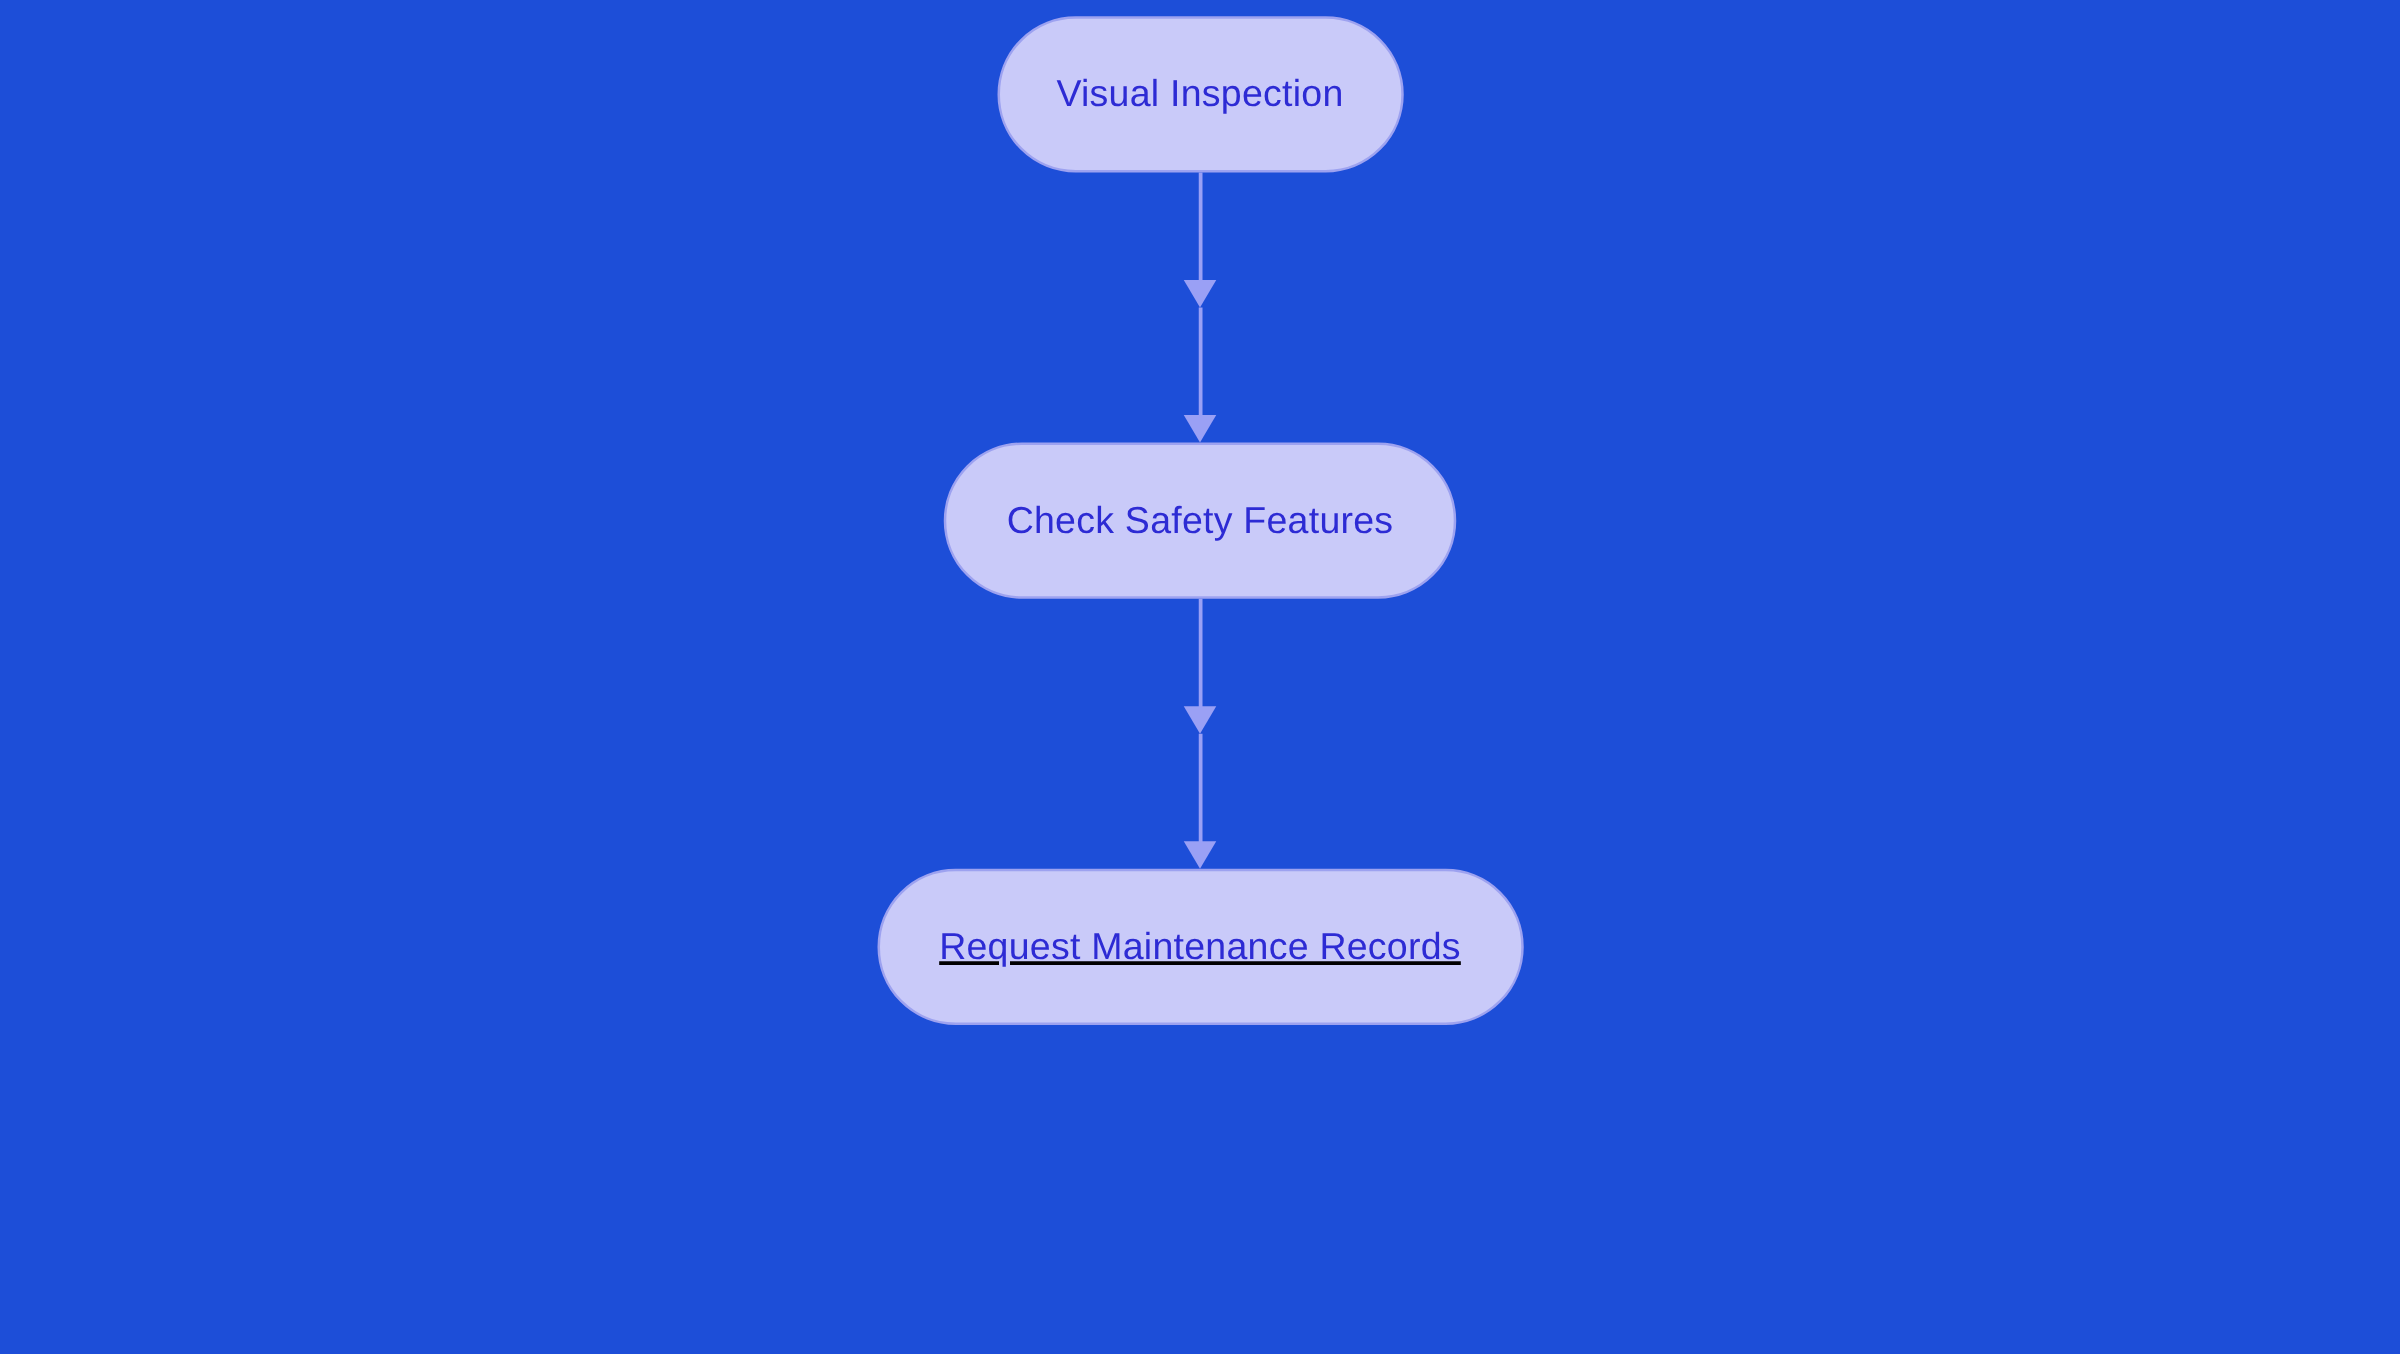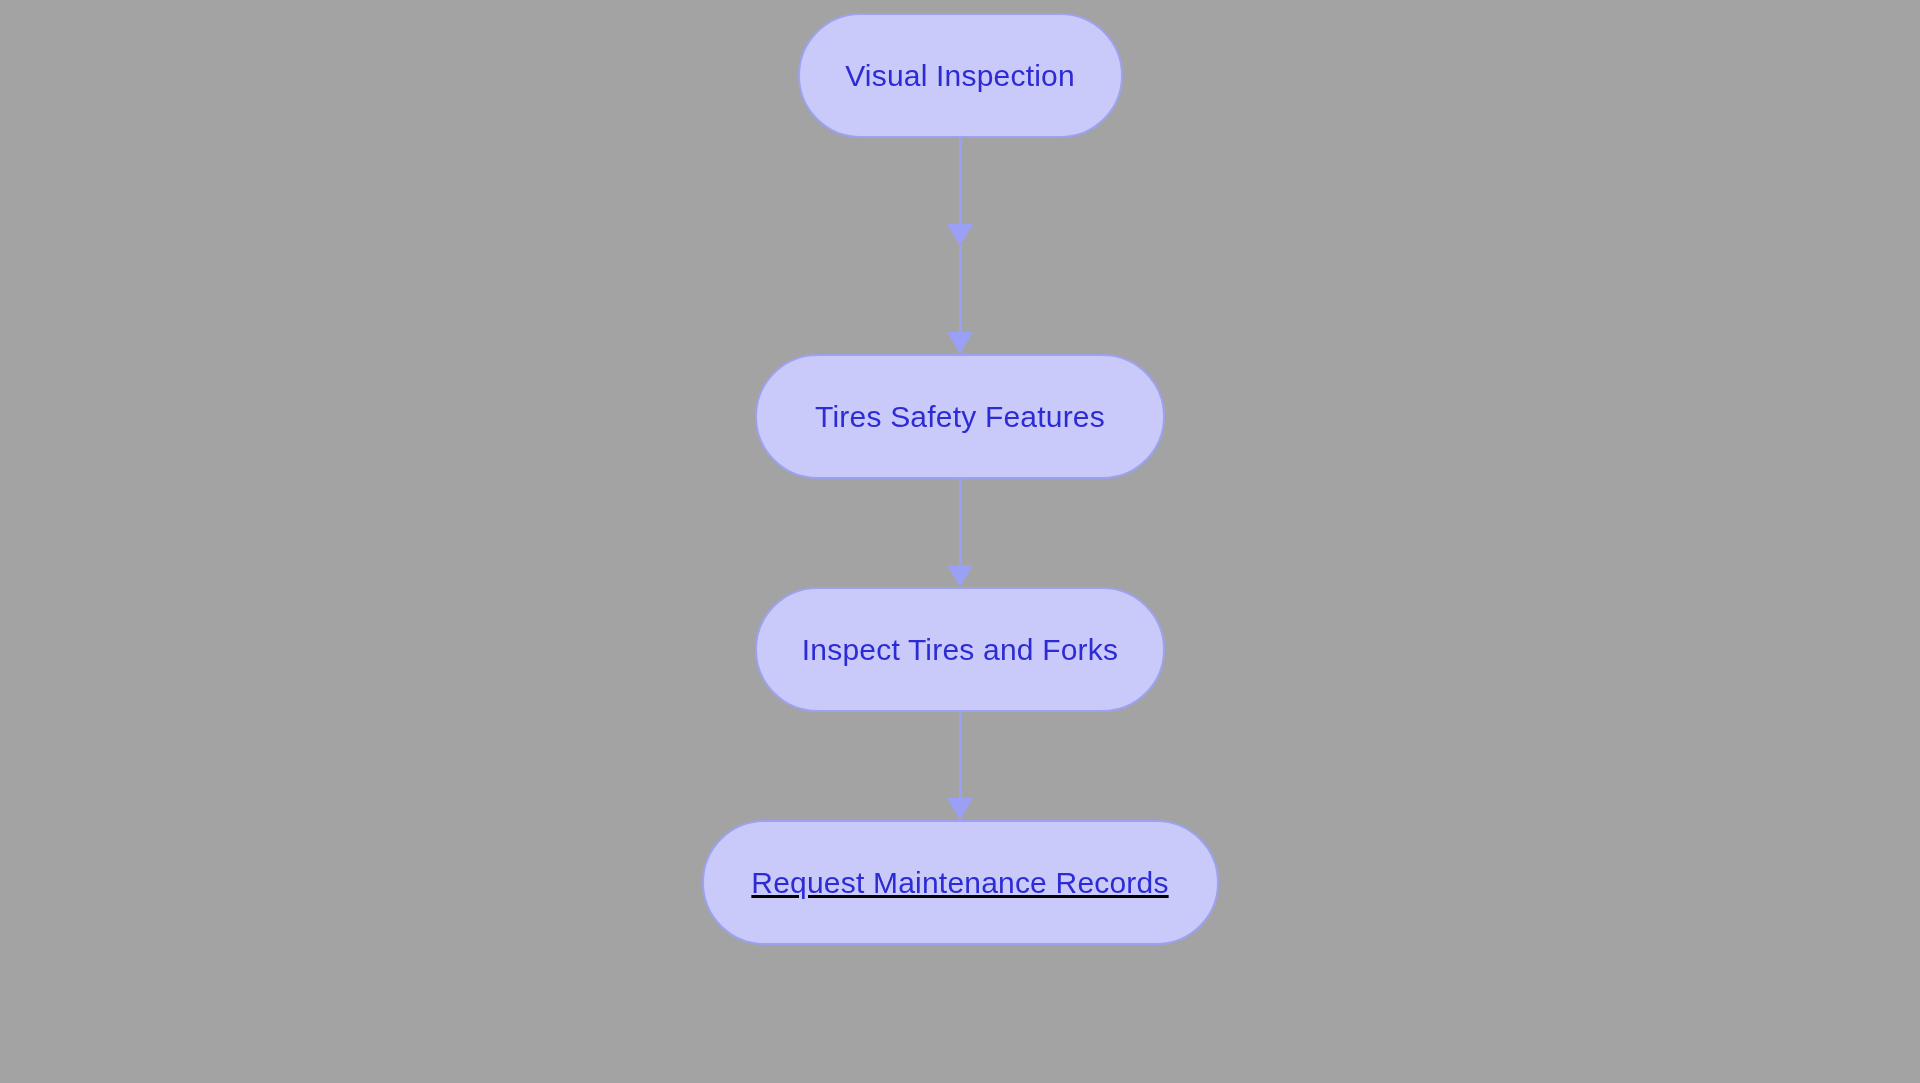--- a/index.html
+++ b/index.html
@@ -12,21 +12,21 @@
     width: 1920px;
     height: 1083px;
     overflow: hidden;
     font-family: "Liberation Sans", sans-serif;
   }
 
   #flowchart-canvas {
     position: relative;
     width: 1920px;
     height: 1083px;
-    background: #a3a3a3;
+    background: #1d4ed8;
   }
 
   #flow-column {
     position: absolute;
     left: 0;
     top: 0;
     width: 1920px;
     height: 1083px;
     display: flex;
     flex-direction: column;
@@ -116,31 +116,28 @@
       <div class="connector-arrowhead"></div>
     </div>
 
 
     <div class="flow-connector conn-h2">
       <div class="connector-line"></div>
       <div class="connector-arrowhead"></div>
     </div>
 
     <div class="flow-node node-w3">
-      <span class="flow-node-label">Tires Safety Features</span>
+      <span class="flow-node-label">Check Safety Features</span>
     </div>
 
     <div class="flow-connector conn-h3">
       <div class="connector-line"></div>
       <div class="connector-arrowhead"></div>
     </div>
 
-    <div class="flow-node node-w4">
-      <span class="flow-node-label">Inspect Tires and Forks</span>
-    </div>
 
     <div class="flow-connector conn-h4">
       <div class="connector-line"></div>
       <div class="connector-arrowhead"></div>
     </div>
 
     <div class="flow-node node-w5">
       <span class="flow-node-label">Request Maintenance Records</span>
     </div>
 

